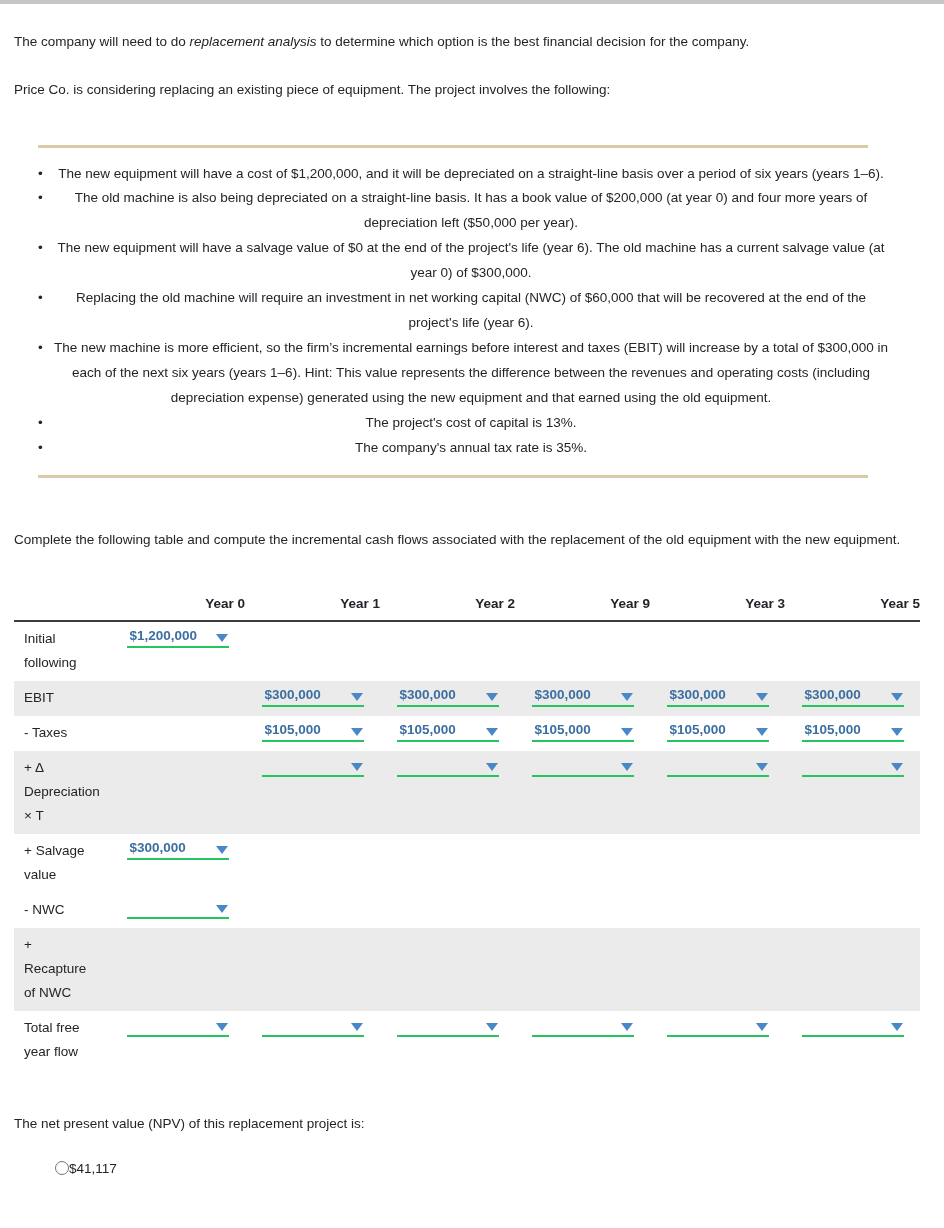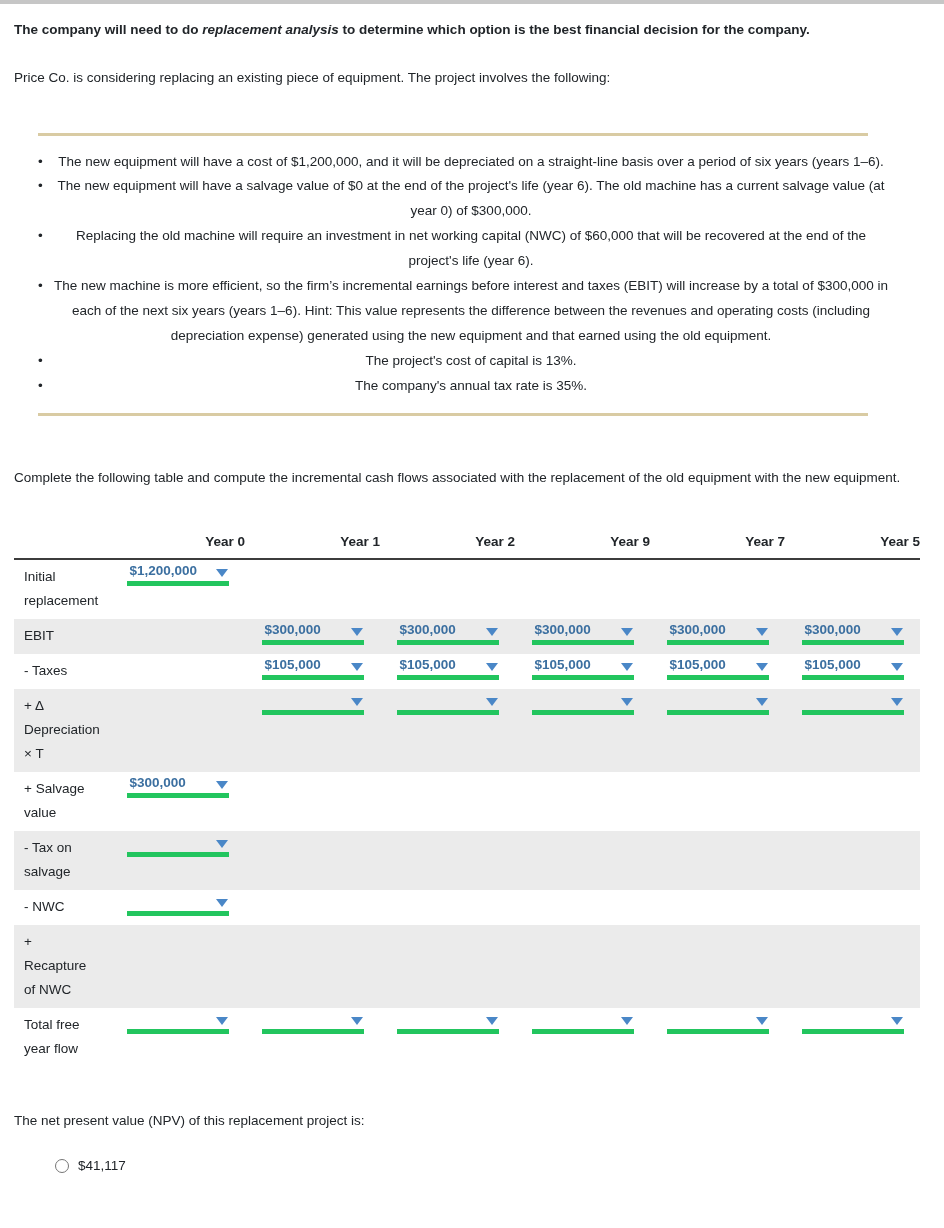--- a/index.html
+++ b/index.html
@@ -14,21 +14,21 @@
   body{
     font-family:"Liberation Sans","DejaVu Sans",sans-serif;
     font-size:13.5px;
     color:var(--ink);
     width:944px;
   }
   .top-strip{height:4px;background:#c6c6c6;}
   .page{padding:8px 14px 30px 14px;width:944px;}
 
   p{margin:0;line-height:1.5;}
-  .intro{margin-top:8px;font-weight:bold;}
+  .intro{margin-top:20px;}
   .intro em{font-style:italic;}
   .scenario{margin-top:28px;}
 
   .rule{
     height:3px;border:none;background:var(--divider);
     margin:0 62px 0 24px;
   }
   .rule-top{margin-top:44px;}
   .rule-bottom{margin-top:14px;}
 
@@ -69,21 +69,21 @@
   .cell.label{padding-left:10px;}
   .cell.label div{line-height:24px;}
   .cell.year{display:flex;justify-content:center;}
 
   .dropdown{
     display:inline-flex;
     align-items:flex-end;
     justify-content:space-between;
     width:102px;
     height:20px;
-    border-bottom:5px solid #22c55e;
+    border-bottom:2px solid #22c55e;
     padding:0 1px 3px 3px;
     margin-top:1px;
     cursor:pointer;
   }
   .ddval{
     color:var(--dropdown-value);
     font-weight:bold;
     font-size:13.5px;
     line-height:15px;
     white-space:nowrap;
@@ -92,21 +92,21 @@
     width:0;height:0;
     border-left:6px solid transparent;
     border-right:6px solid transparent;
     border-top:8px solid var(--caret);
     margin-bottom:1px;
   }
 
   .npv-prompt{margin-top:44px;}
   .options{margin-top:26px;}
   .option-row{
-    display:flex;align-items:flex-end;gap:9px;
+    display:flex;align-items:center;
     margin-left:41px;margin-bottom:8px;
     cursor:pointer;
   }
   .radio{
     width:14px;height:14px;border-radius:50%;
     border:1px solid #767676;background:#fff;
     flex:0 0 auto;
   }
   .option-label{line-height:15px;}
 </style>
@@ -118,46 +118,47 @@
 <div class="page">
 
   <p class="intro"><span>The company will need to do </span><em>replacement analysis</em><span> to determine which option is the best financial decision for the company.</span></p>
 
   <p class="scenario">Price Co. is considering replacing an existing piece of equipment. The project involves the following:</p>
 
   <hr class="rule rule-top">
 
   <ul class="bullets">
       <li>The new equipment will have a cost of $1,200,000, and it will be depreciated on a straight-line basis over a period of six years (years 1–6).</li>
+      <li>The old machine is also being depreciated on a straight-line basis. It has a book value of $200,000 (at year 0) and four more years of depreciation left ($50,000 per year).</li>
       <li>The new equipment will have a salvage value of $0 at the end of the project's life (year 6). The old machine has a current salvage value (at year 0) of $300,000.</li>
       <li>Replacing the old machine will require an investment in net working capital (NWC) of $60,000 that will be recovered at the end of the project's life (year 6).</li>
       <li>The new machine is more efficient, so the firm’s incremental earnings before interest and taxes (EBIT) will increase by a total of $300,000 in each of the next six years (years 1–6). Hint: This value represents the difference between the revenues and operating costs (including depreciation expense) generated using the new equipment and that earned using the old equipment.</li>
       <li>The project's cost of capital is 13%.</li>
       <li>The company's annual tax rate is 35%.</li>
     </ul>
 
   <hr class="rule rule-bottom">
 
   <p class="instruction">Complete the following table and compute the incremental cash flows associated with the replacement of the old equipment with the new equipment.</p>
 
   <div class="cftable">
     <div class="thead">
         <div class="hcell"></div>
         <div class="hcell">Year 0</div>
         <div class="hcell">Year 1</div>
         <div class="hcell">Year 2</div>
         <div class="hcell">Year 9</div>
-        <div class="hcell">Year 7</div>
+        <div class="hcell">Year 3</div>
         <div class="hcell">Year 5</div>
       </div>
     <div class="tbody">
         <div class="trow">
           <div class="cell label">
             <div>Initial</div>
-            <div>replacement</div>
+            <div>following</div>
           </div>
           <div class="cell year">
             <span class="dropdown">
               <span class="ddval">$1,200,000</span>
               <span class="caret"></span>
             </span>
           </div>
           <div class="cell year"></div>
           <div class="cell year"></div>
           <div class="cell year"></div>
@@ -275,37 +276,20 @@
           </div>
         </div>
         <div class="trow">
           <div class="cell label">
             <div>+ Salvage</div>
             <div>value</div>
           </div>
           <div class="cell year">
             <span class="dropdown">
               <span class="ddval">$300,000</span>
-              <span class="caret"></span>
-            </span>
-          </div>
-          <div class="cell year"></div>
-          <div class="cell year"></div>
-          <div class="cell year"></div>
-          <div class="cell year"></div>
-          <div class="cell year"></div>
-        </div>
-        <div class="trow shaded">
-          <div class="cell label">
-            <div>- Tax on</div>
-            <div>salvage</div>
-          </div>
-          <div class="cell year">
-            <span class="dropdown">
-              <span class="ddval"></span>
               <span class="caret"></span>
             </span>
           </div>
           <div class="cell year"></div>
           <div class="cell year"></div>
           <div class="cell year"></div>
           <div class="cell year"></div>
           <div class="cell year"></div>
         </div>
         <div class="trow">

